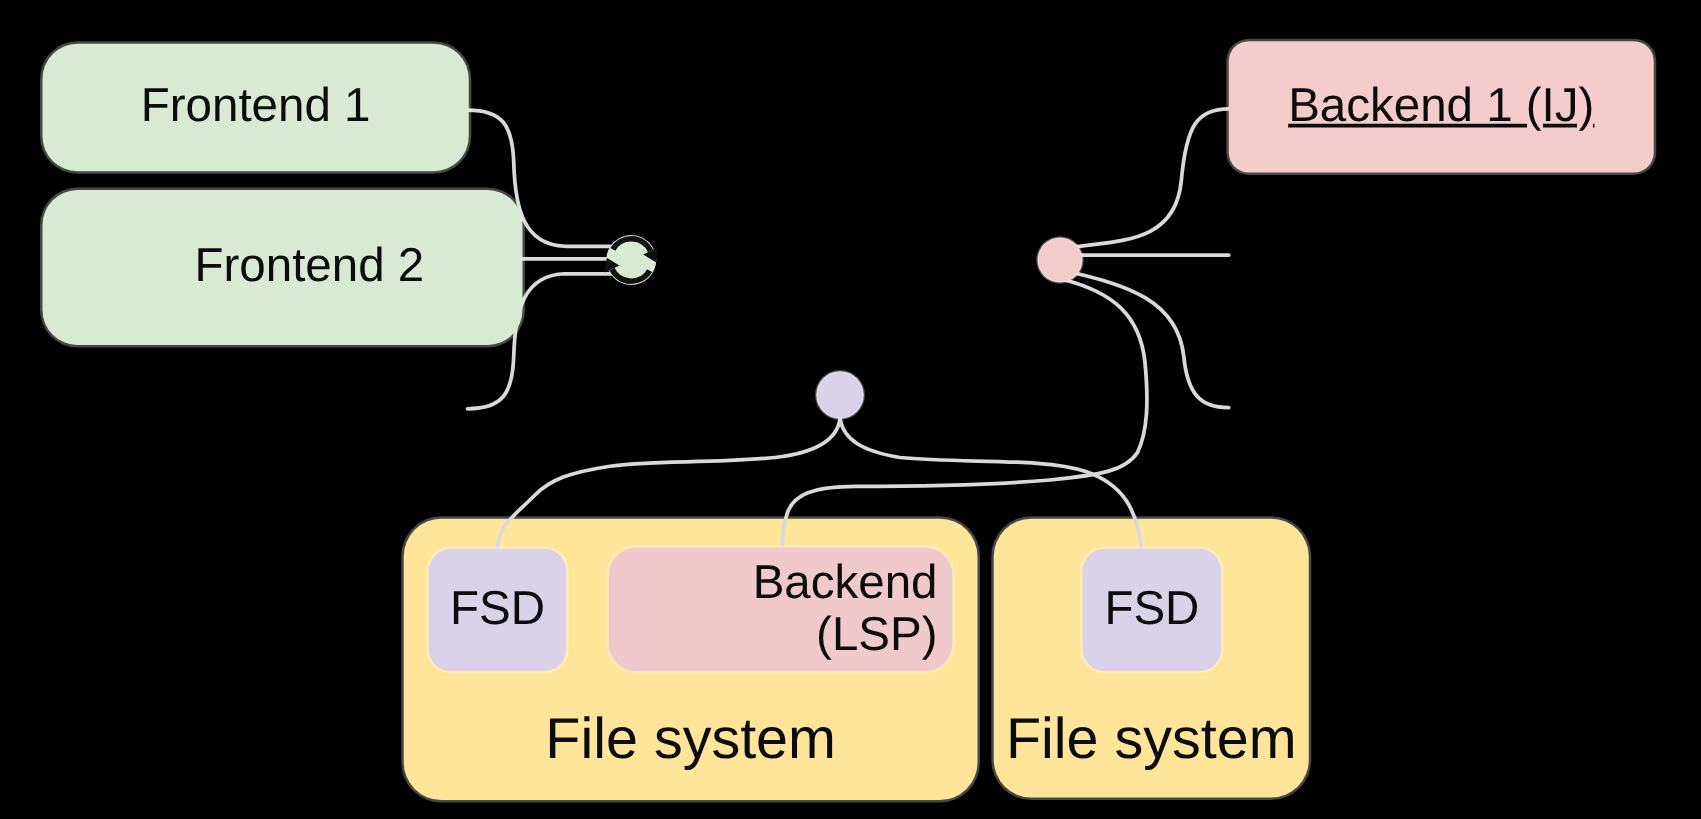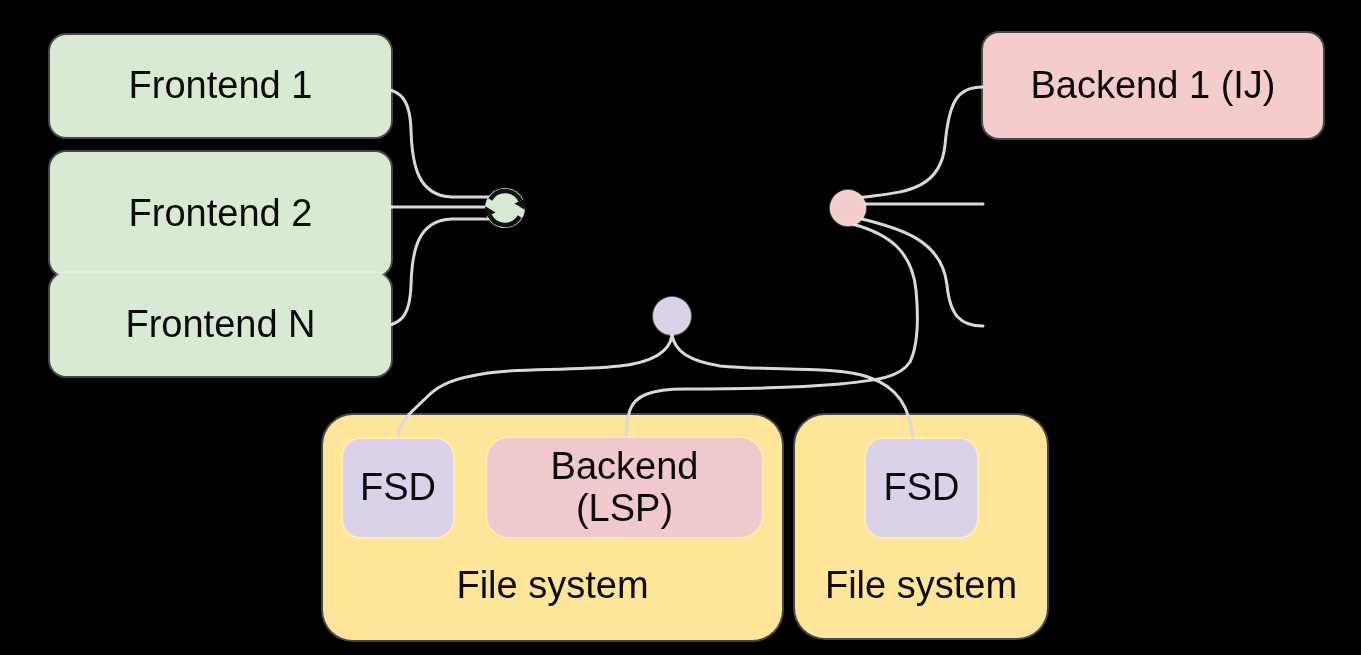--- a/index.html
+++ b/index.html
@@ -23,39 +23,39 @@
   .node{
     position:absolute;display:flex;align-items:center;justify-content:center;
     font-size:38px;line-height:1.1;text-align:center;
     box-shadow:0 0 0 2px rgba(255,255,255,.28);
   }
   svg.layer{position:absolute;left:0;top:0;}
   #wires{z-index:2;}
   #overlay{z-index:4;}
   .z1{z-index:1;} .z3{z-index:3;}
 
-  #f1,#f2,#fn{left:50px;width:341px;background:var(--green);border-radius:16px;}
+  #f1,#f2,#fn{left:34px;width:341px;background:var(--green);border-radius:28px;}
   #f1{top:35px;height:102px;}
-  #f2{top:152px;height:124px;}
+  #f2{top:152px;height:124px;padding-left:43px;}
   #fn{top:273px;height:103px;}
 
   #ws{left:507px;top:105px;width:341px;height:210px;background:var(--blue);border-radius:30px;}
 
-  #b1,#b2,#bn{left:983px;width:340px;background:var(--pink);border-radius:16px;}
+  #b1,#b2,#bn{left:983px;width:340px;background:var(--pink);border-radius:16px;text-decoration:underline;}
   #b1{top:33px;height:105px;}
   #b2{top:155px;height:105px;}
   #bn{top:278px;height:104px;}
 
   #fsl{left:323px;top:415px;width:459px;height:225px;background:var(--yellow);border-radius:30px;display:block;}
   #fsr{left:795px;top:415px;width:252px;height:223px;background:var(--yellow);border-radius:30px;display:block;}
-  .fs-label{position:absolute;left:0;right:0;top:150px;text-align:center;font-size:38px;color:var(--ink);}
+  .fs-label{position:absolute;left:0;right:0;top:150px;text-align:center;font-size:46px;color:var(--ink);}
 
   #fsdl{left:343px;top:439px;width:110px;height:98px;background:var(--purple);border-radius:18px;}
   #fsdr{left:866px;top:439px;width:111px;height:98px;background:var(--purple);border-radius:18px;}
-  #lsp{left:487px;top:438px;width:275px;height:99px;background:var(--pink-lsp);border-radius:22px;padding:0 12px;box-sizing:border-box;}
+  #lsp{left:487px;top:438px;width:275px;height:99px;background:var(--pink-lsp);border-radius:22px;padding:0 12px;box-sizing:border-box;text-align:right;}
 
   .wire{stroke:var(--line);stroke-width:3;fill:none;stroke-linecap:round;}
   .dot{stroke:rgba(255,255,255,.3);stroke-width:2;}
   .sync-arrow{stroke:#111;stroke-width:4.5;fill:none;stroke-linecap:butt;}
   .sync-head{fill:#111;stroke:none;}
 </style>
 </head>
 <body>
 
 <div class="canvas">
@@ -78,23 +78,20 @@
     <path class="wire" d="M 672 335 C 675 352, 690 361, 720 366 C 770 371, 835 366, 868 377 C 898 387, 910 407, 913 440"></path>
     <path class="wire" d="M 672 335 C 670 350, 655 362, 620 366 C 570 371, 520 368, 488 373 C 455 378, 440 384, 428 396 C 412 412, 399 420, 398 438"></path>
   </svg>
 
   <div class="node z3" id="f1">
     <span>Frontend 1</span>
   </div>
   <div class="node z3" id="f2">
     <span>Frontend 2</span>
   </div>
-  <div class="node z3" id="fn">
-    <span>Frontend N</span>
-  </div>
 
 
   <div class="node z3" id="b1">
     <span>Backend 1 (IJ)</span>
   </div>
 
   <div class="node z3" id="fsdl">
     <span>FSD</span>
   </div>
   <div class="node z3" id="lsp">

